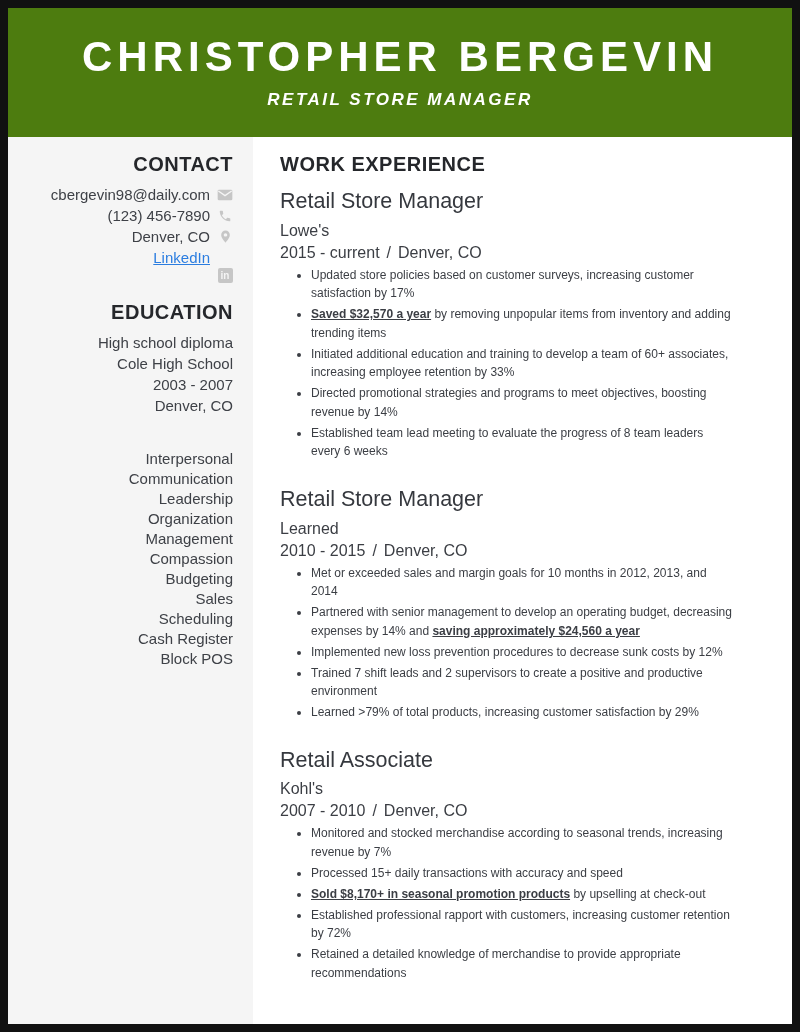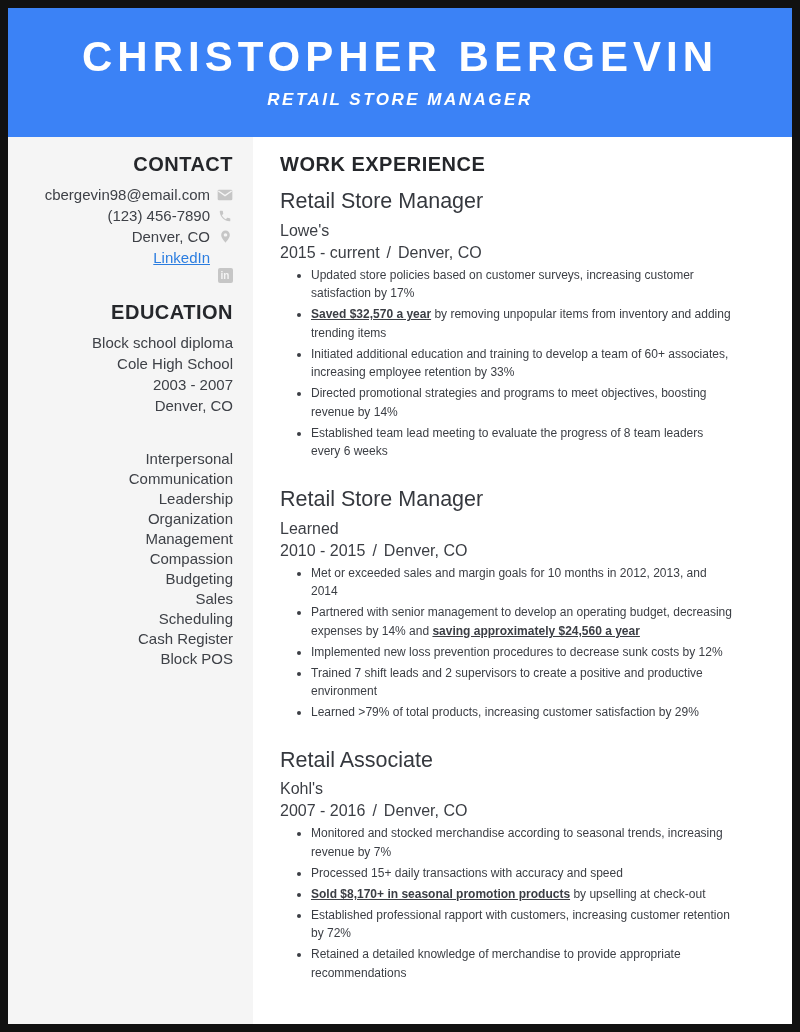--- a/index.html
+++ b/index.html
@@ -8,21 +8,21 @@
   .page {
     width:800px; height:1032px;
     border:8px solid #111;
     background:#fff;
     display:flex; flex-direction:column;
     overflow:hidden;
   }
   
   .band {
     height:129px; flex:0 0 129px;
-    background:#3b82f6;
+    background:#4d7c0f;
     display:flex; flex-direction:column; align-items:center; justify-content:center;
     color:#fff; text-align:left;
   }
   .band .name {
     font-size:42px; font-weight:800; letter-spacing:5px;
     line-height:1.05; white-space:nowrap;
   }
   .band .role {
     margin-top:11px;
     font-size:17px; font-style:italic; font-weight:600; letter-spacing:2.5px;
@@ -80,21 +80,21 @@
     <div class="name">CHRISTOPHER BERGEVIN</div>
     <div class="role">RETAIL STORE MANAGER</div>
   </header>
 
   <div class="cols">
     <aside class="sidebar">
 
       <section>
         <h2>CONTACT</h2>
         <div class="c-row">
-          <span>cbergevin98@email.com</span>
+          <span>cbergevin98@daily.com</span>
           <span class="ic">
             <svg class="icg" width="16" height="16" viewBox="0 0 24 24">
                 <rect x="1" y="4" width="22" height="16" rx="2"></rect>
                 <path d="M2 6l10 7L22 6" stroke="#F5F5F5" stroke-width="2" fill="none"></path>
               </svg>
           </span>
         </div>
         <div class="c-row">
           <span>(123) 456-7890</span>
           <span class="ic">
@@ -114,21 +114,21 @@
         <div class="c-row">
           <span class="link">LinkedIn</span>
           <span class="ic">
             <span class="li-badge">in</span>
           </span>
         </div>
       </section>
 
       <section>
         <h2>EDUCATION</h2>
-        <div class="edu-line">Block school diploma</div>
+        <div class="edu-line">High school diploma</div>
         <div class="edu-line">Cole High School</div>
         <div class="edu-line">2003 - 2007</div>
         <div class="edu-line">Denver, CO</div>
       </section>
 
       <section>
         <div class="skill-item">Interpersonal Communication</div>
         <div class="skill-item">Leadership</div>
         <div class="skill-item">Organization</div>
         <div class="skill-item">Management</div>
@@ -172,21 +172,21 @@
           <li><span>Implemented new loss prevention procedures to decrease sunk costs by 12%</span><span class="hl"></span><span></span></li>
           <li><span>Trained 7 shift leads and 2 supervisors to create a positive and productive environment</span><span class="hl"></span><span></span></li>
           <li><span>Learned &gt;79% of total products, increasing customer satisfaction by 29%</span><span class="hl"></span><span></span></li>
         </ul>
       </section>
 
       <section class="job">
         <h3>Retail Associate</h3>
         <div class="company">Kohl's</div>
         <div class="dates">
-          <span>2007 - 2016</span><span class="sep">/</span><span>Denver, CO</span>
+          <span>2007 - 2010</span><span class="sep">/</span><span>Denver, CO</span>
         </div>
         <ul>
           <li><span>Monitored and stocked merchandise according to seasonal trends, increasing revenue by 7%</span><span class="hl"></span><span></span></li>
           <li><span>Processed 15+ daily transactions with accuracy and speed</span><span class="hl"></span><span></span></li>
           <li><span></span><span class="hl">Sold $8,170+ in seasonal promotion products</span><span> by upselling at check-out</span></li>
           <li><span>Established professional rapport with customers, increasing customer retention by 72%</span><span class="hl"></span><span></span></li>
           <li><span>Retained a detailed knowledge of merchandise to provide appropriate recommendations</span><span class="hl"></span><span></span></li>
         </ul>
       </section>
 

